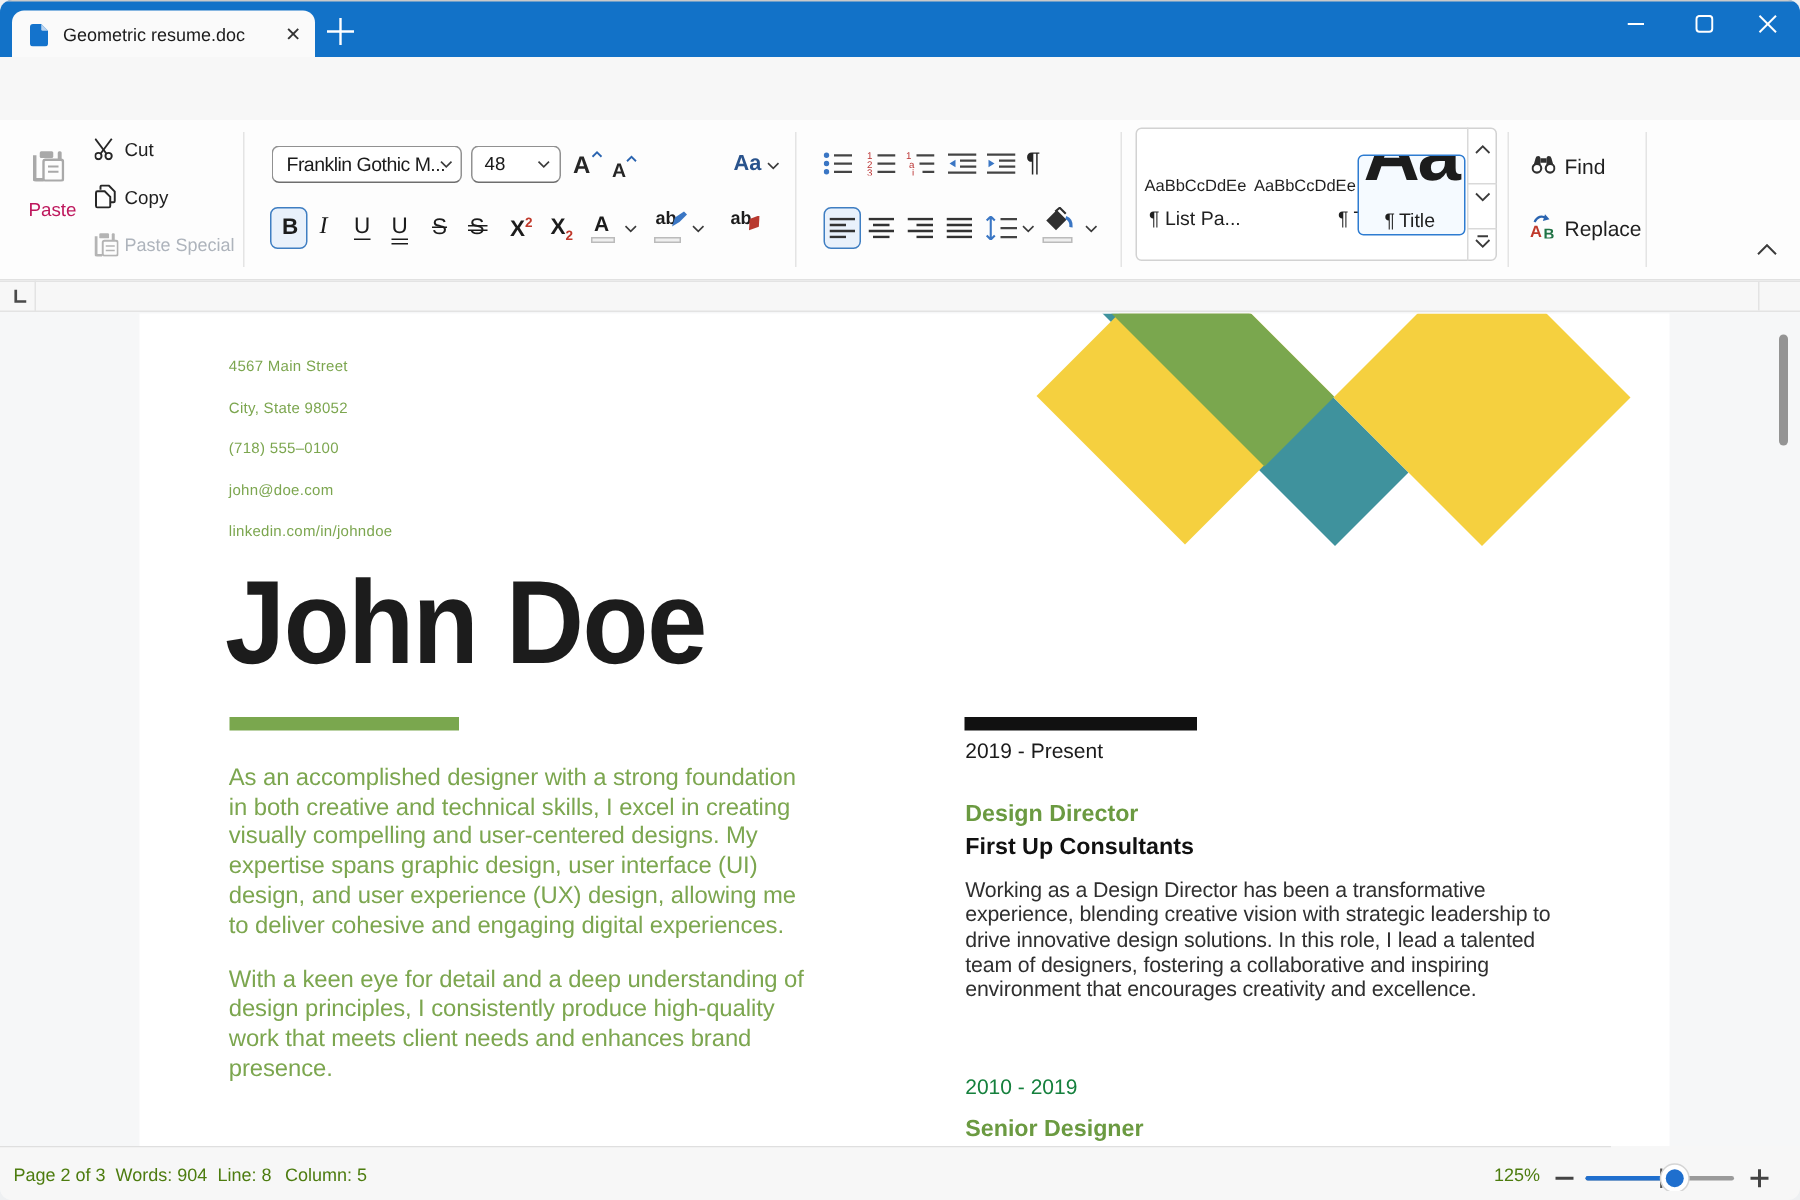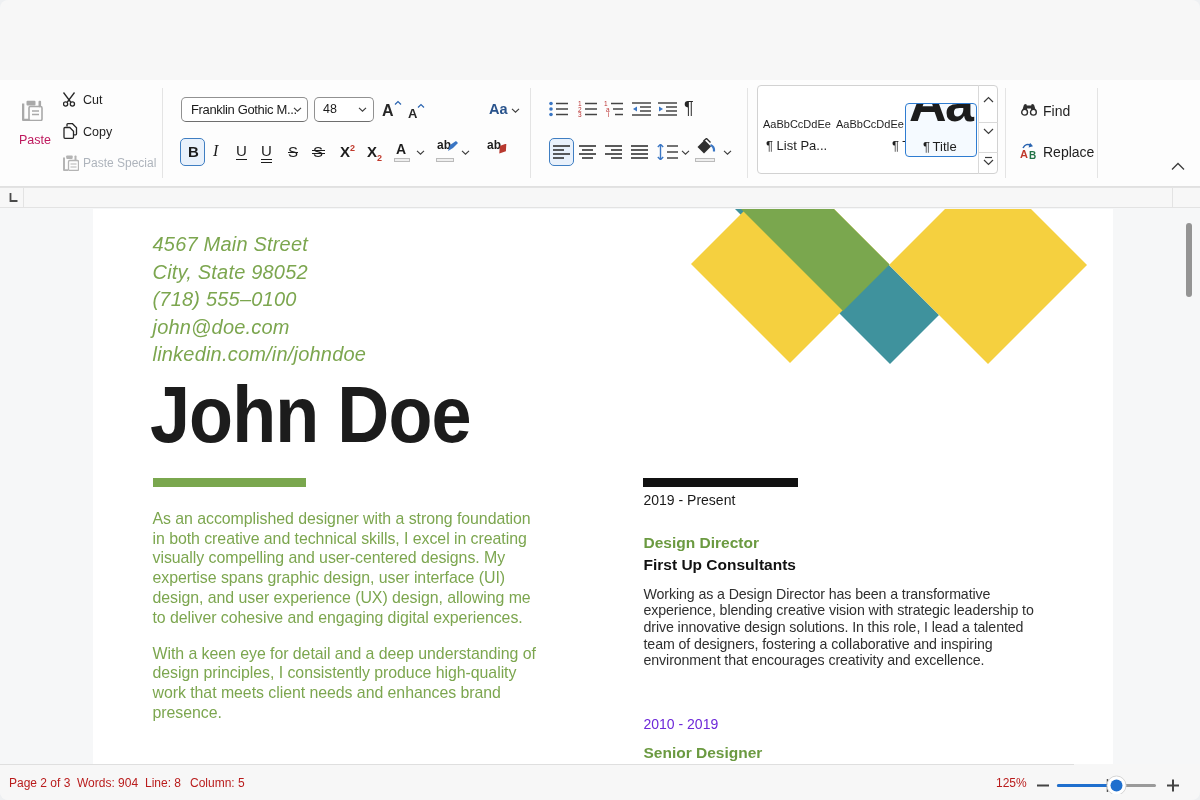--- a/index.html
+++ b/index.html
@@ -36,31 +36,53 @@
            border-top:1px solid #e3e3e3; border-bottom:1px solid #e3e3e3; }
 
   
   #work { position:absolute; left:0; top:208px; width:1200px; height:556px; background:#f6f7f8; overflow:hidden; }
   #page { position:absolute; left:93px; top:1px; width:1020px; height:556px; background:#fff; overflow:hidden; }
   #leftgutter { position:absolute; left:0; top:187px; width:24px; height:577px;
                 border-right:1px solid #e3e3e3; }
 
   
   #status { position:absolute; left:0; top:764px; width:1074px; height:36px; background:#f7f7f7;
-            border-top:1px solid #dfdfdf; border-radius:0 0 8px 8px; font-size:12px; color:#b91c1c; }
-  .contact { position:absolute; left:59.5px; top:22px; font-size:20px; letter-spacing:0.2px; line-height:27.6px; color:#7ca64f;font-style:italic; }
+            border-top:1px solid #dfdfdf; border-radius:0 0 8px 8px; font-size:12px; color:#4d7c0f; }
+  .contact { position:absolute; left:59.5px; top:22px; font-size:10px; letter-spacing:0.2px; line-height:27.6px; color:#7ca64f; }
   #johndoe { position:absolute; left:57px; top:166px; font-size:79px; font-weight:bold; color:#1c1c1c;
              letter-spacing:-1px; line-height:1; transform:scaleX(0.911); transform-origin:left top; }
   .bodytxt { font-size:15.9px; line-height:19.7px; color:#7ca64f; letter-spacing:-0.05px; }
   .rbody { font-size:14.2px; line-height:16.7px; color:#2f2f2f; letter-spacing:-0.1px; }
 </style>
 </head>
 <body>
 <div id="win">
 
+  <div id="titlebar">
+      <div class="abs" style="left:0;top:0;width:1200px;height:1px;background:#c9c9c9"></div>
+    <div id="tab">
+      <svg class="abs" style="left:12px;top:9px" width="12" height="15" viewBox="0 0 12 15">
+        <path d="M0 2 Q0 0 2 0 L7.5 0 L12 4.5 L12 13 Q12 15 10 15 L2 15 Q0 15 0 13 Z" fill="#1473cc"></path>
+        <path d="M7.5 0 L12 4.5 L8.5 4.5 Q7.5 4.5 7.5 3.5 Z" fill="#b9d3ee"></path>
+      </svg>
+      <span class="tname">Geometric resume.doc</span>
+      <span class="tclose">✕</span>
+    </div>
+    <svg class="abs" style="left:217px;top:11px" width="20" height="20" viewBox="0 0 20 20">
+        <line x1="10" y1="1" x2="10" y2="19" stroke="#fff" stroke-width="1.6"></line>
+        <line x1="1" y1="10" x2="19" y2="10" stroke="#fff" stroke-width="1.6"></line>
+      </svg>
+
+    <svg class="abs" style="left:1085px;top:10px" width="110" height="14" viewBox="0 0 110 14">
+      <line x1="0" y1="6" x2="11" y2="6" stroke="#fff" stroke-width="1.3"></line>
+      <rect x="46" y="0.6" width="10.5" height="10.5" rx="2" fill="none" stroke="#fff" stroke-width="1.3"></rect>
+      <line x1="88" y1="0.5" x2="99" y2="11.5" stroke="#fff" stroke-width="1.3"></line>
+      <line x1="99" y1="0.5" x2="88" y2="11.5" stroke="#fff" stroke-width="1.3"></line>
+    </svg>
+  </div>
 
 
   <div id="ribbon">
     <div class="vsep" style="left:162px"></div>
     <div class="vsep" style="left:530px"></div>
     <div class="vsep" style="left:747px"></div>
     <div class="vsep" style="left:1005px"></div>
     <div class="vsep" style="left:1097px"></div>
 
     <svg class="abs" style="left:22px;top:20px" width="21" height="21" viewBox="0 0 21 21">
@@ -292,21 +314,21 @@
       <div class="contact">4567 Main Street<br>City, State 98052<br>(718) 555–0100<br>john@doe.com<br>linkedin.com/in/johndoe</div>
       <div id="johndoe">John Doe</div>
       <div class="abs" style="left:59.5px;top:269px;width:153px;height:9px;background:#7aa74e"></div>
       <div class="abs" style="left:550px;top:269px;width:155px;height:9px;background:#111"></div>
       <div class="bodytxt abs" style="left:59.5px;top:300px">As an accomplished designer with a strong foundation<br>in both creative and technical skills, I excel in creating<br>visually compelling and user-centered designs. My<br>expertise spans graphic design, user interface (UI)<br>design, and user experience (UX) design, allowing me<br>to deliver cohesive and engaging digital experiences.</div>
         <div class="bodytxt abs" style="left:59.5px;top:434.5px">With a keen eye for detail and a deep understanding of<br>design principles, I consistently produce high-quality<br>work that meets client needs and enhances brand<br>presence.</div>
       <div class="abs" style="left:550.5px;top:283px;font-size:14px;color:#1a1a1a">2019 - Present</div>
       <div class="abs" style="left:550.5px;top:325px;font-size:15.5px;font-weight:bold;color:#6b9a41">Design Director</div>
       <div class="abs" style="left:550.5px;top:347px;font-size:15.5px;font-weight:bold;color:#111">First Up Consultants</div>
       <div class="rbody abs" style="left:550.5px;top:376.5px">Working as a Design Director has been a transformative<br>experience, blending creative vision with strategic leadership to<br>drive innovative design solutions. In this role, I lead a talented<br>team of designers, fostering a collaborative and inspiring<br>environment that encourages creativity and excellence.</div>
-      <div class="abs" style="left:550.5px;top:506.5px;font-size:14px;color:#6d28d9">2010 - 2019</div>
+      <div class="abs" style="left:550.5px;top:506.5px;font-size:14px;color:#15803d">2010 - 2019</div>
       <div class="abs" style="left:550.5px;top:535px;font-size:15.5px;font-weight:bold;color:#6b9a41">Senior Designer</div>
     </div>
 
     <div class="abs" style="left:1186px;top:15px;width:6px;height:74px;background:#949494;border-radius:3px"></div>
   </div>
 
   <div id="status">
     <span class="abs" style="left:9px;top:11px">Page 2 of 3</span>
     <span class="abs" style="left:77px;top:11px">Words: 904</span>
     <span class="abs" style="left:145px;top:11px">Line: 8</span>

